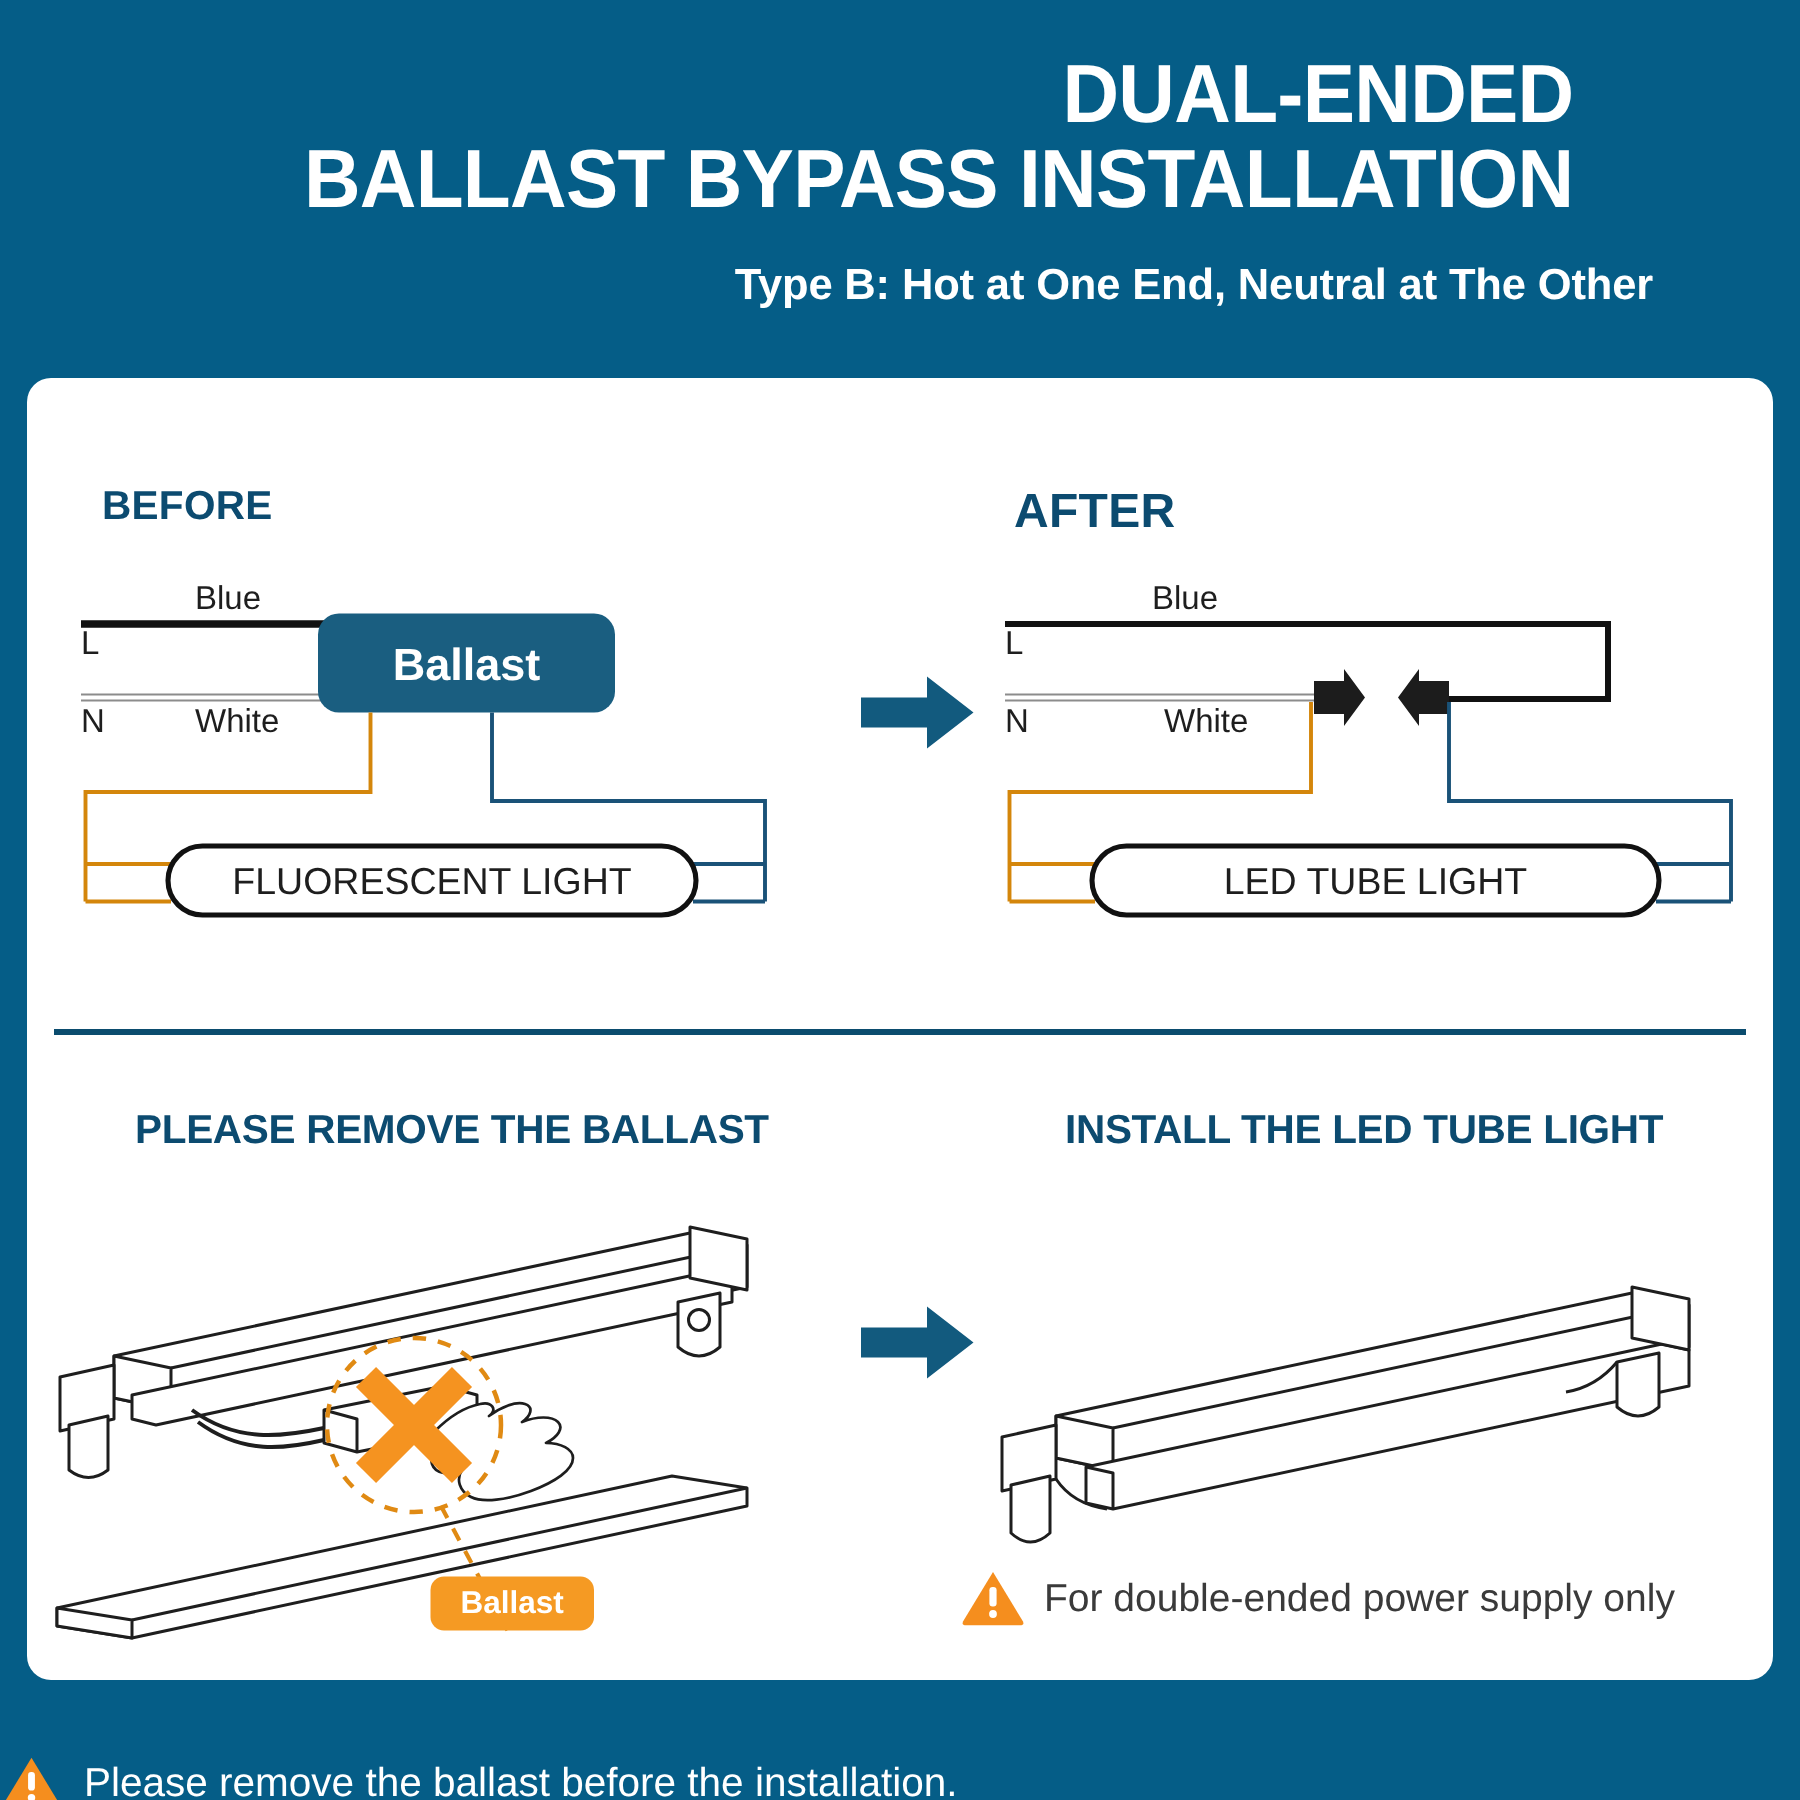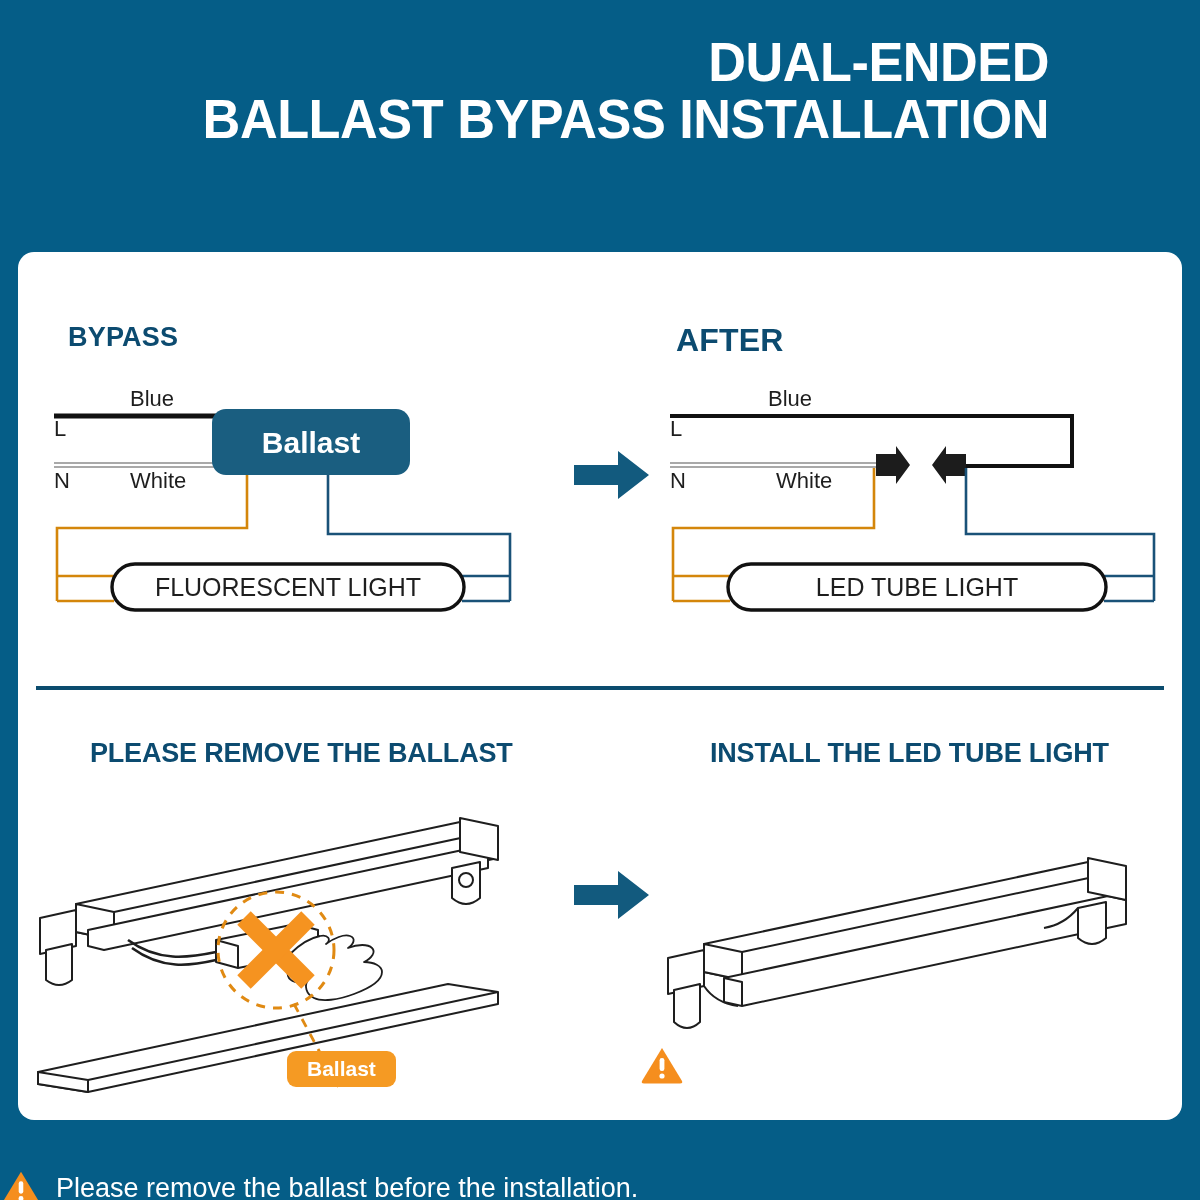--- a/index.html
+++ b/index.html
@@ -118,27 +118,28 @@
     font-size: 26px;
     white-space: nowrap;
   }
 </style>
 </head>
 <body>
 
 <div id="header">
   <div class="title-line" id="title-line-1">DUAL-ENDED</div>
   <div class="title-line" id="title-line-2">BALLAST BYPASS INSTALLATION</div>
+  <div id="subtitle">Type B: Hot at One End, Neutral at The Other</div>
 </div>
 
 <div id="card">
 
   <div id="panel-divider"></div>
 
-  <div class="sect-head" id="lbl-before">BYPASS</div>
+  <div class="sect-head" id="lbl-before">BEFORE</div>
   <div class="sect-head" id="lbl-after">AFTER</div>
   <div class="sect-head" id="lbl-remove">PLEASE REMOVE THE BALLAST</div>
   <div class="sect-head" id="lbl-install">INSTALL THE LED TUBE LIGHT</div>
 
   <svg class="diagram" id="diagram-before" viewBox="0 0 540 300">
 
     <line x1="22" y1="60" x2="196" y2="60" stroke="#111111" stroke-width="5"></line>
 
     <line x1="22" y1="107" x2="196" y2="107" stroke="#8C8C8C" stroke-width="1.4"></line>
     <line x1="22" y1="111" x2="196" y2="111" stroke="#8C8C8C" stroke-width="1.4"></line>
@@ -272,20 +273,21 @@
             border-radius:9px; padding:6px 20px;">
   <span style="color:#ffffff; font-size:21px; font-weight:bold;">Ballast</span>
 </div>
 
 <div class="note-row">
   <svg width="44" height="40" viewBox="0 0 44 40">
     <path d="M22,3 L42,36 Q43,38.5 40,38.5 L4,38.5 Q1,38.5 2,36 Z" fill="#F58E1E"></path>
     <rect x="19.6" y="13" width="4.8" height="13" rx="2.2" fill="#ffffff"></rect>
     <circle cx="22" cy="31" r="2.6" fill="#ffffff"></circle>
   </svg>
+  <span id="note-text">For double-ended power supply only</span>
 </div>
 
 <div id="footer">
   <svg width="42" height="38" viewBox="0 0 44 40">
     <path d="M22,3 L42,36 Q43,38.5 40,38.5 L4,38.5 Q1,38.5 2,36 Z" fill="#F58E1E"></path>
     <rect x="19.6" y="13" width="4.8" height="13" rx="2.2" fill="#ffffff"></rect>
     <circle cx="22" cy="31" r="2.6" fill="#ffffff"></circle>
   </svg>
   <span id="footer-text">Please remove the ballast before the installation.</span>
 </div>

